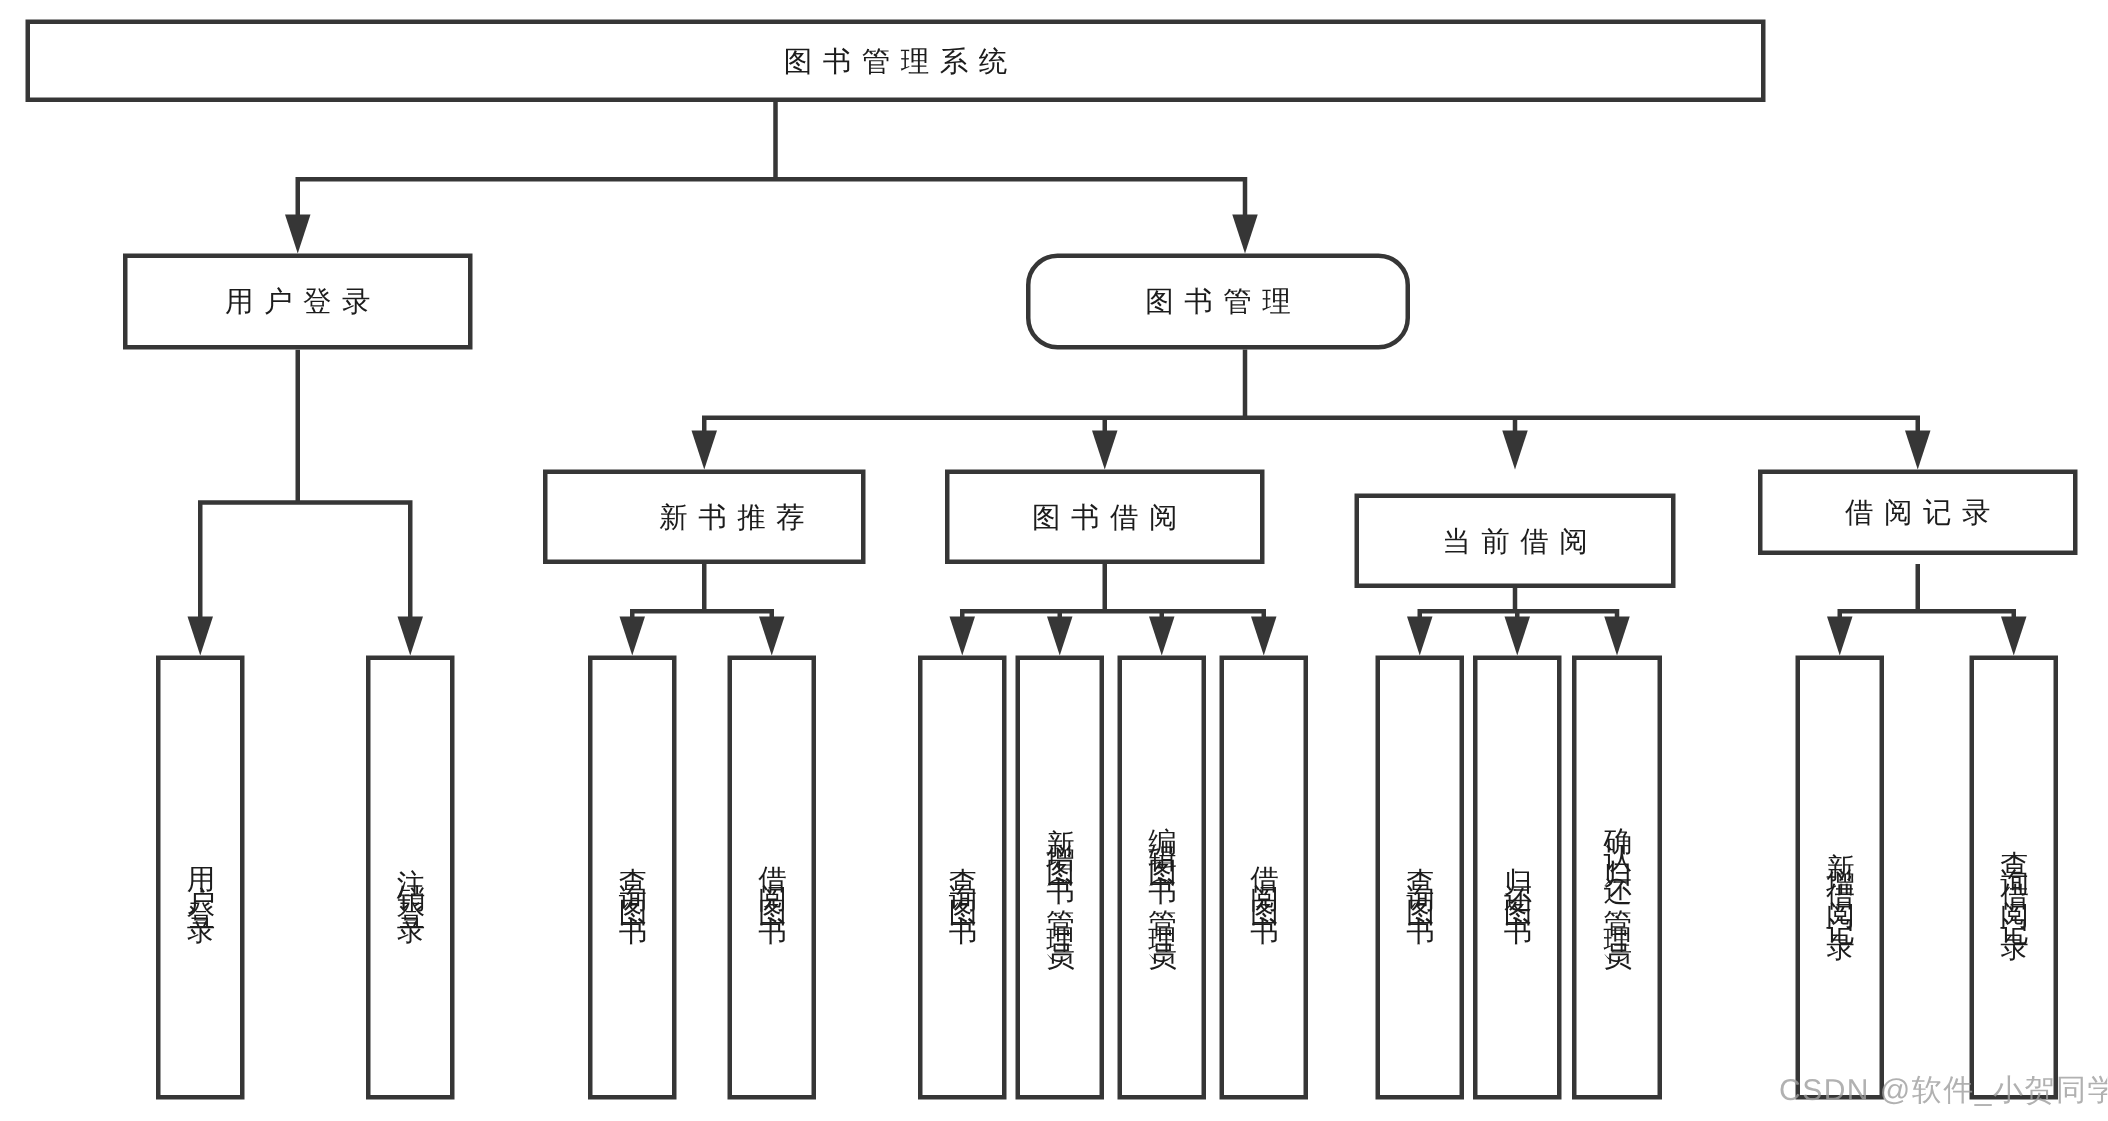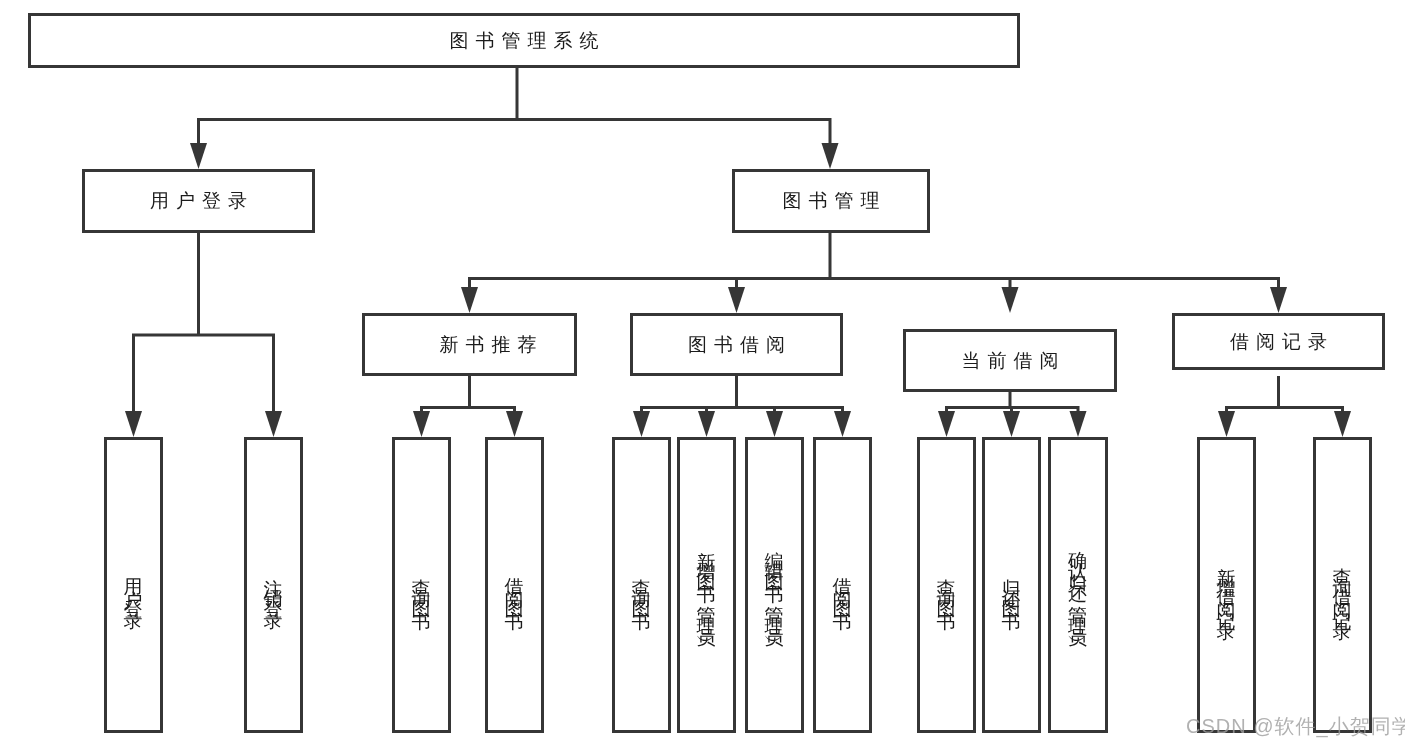--- a/index.html
+++ b/index.html
@@ -88,24 +88,24 @@
       <polygon points="766,411 783,411 774.5,437"></polygon>
       <polygon points="834,411 851,411 842.5,437"></polygon>
       <polygon points="938,411 955,411 946.5,437"></polygon>
       <polygon points="1003,411 1020,411 1011.5,437"></polygon>
       <polygon points="1069.5,411 1086.5,411 1078,437"></polygon>
       <polygon points="1218,411 1235,411 1226.5,437"></polygon>
       <polygon points="1334,411 1351,411 1342.5,437"></polygon>
     </g>
   </svg>
 
-  <div class="node hnode" style="left:28px; top:13px; width:992px; height:55px;">图书管理系统</div>
+  <div class="node hnode" style="left:17px; top:13px; width:1160px; height:55px;">图书管理系统</div>
 
   <div class="node hnode" style="left:82px; top:169px; width:233px; height:64px;">用户登录</div>
-  <div class="node hnode" style="left:732px; top:169px; width:198px; height:64px;">图书管理</div>
+  <div class="node hnode" style="left:684px; top:169px; width:256px; height:64px;border-radius:21px;">图书管理</div>
 
   <div class="node hnode" style="left:362px; top:313px; width:215px; height:63px;padding-left:37px;">新书推荐</div>
   <div class="node hnode" style="left:630px; top:313px; width:213px; height:63px;">图书借阅</div>
   <div class="node hnode" style="left:903px; top:313px; width:214px; height:63px;margin-top:16px;">当前借阅</div>
   <div class="node hnode" style="left:1172px; top:313px; width:213px; height:57px;">借阅记录</div>
 
   <div class="node vnode" style="left:104px; top:437px; width:59px; height:296px;">
     <span>用户登录</span>
   </div>
   <div class="node vnode" style="left:244px; top:437px; width:59px; height:296px;">

